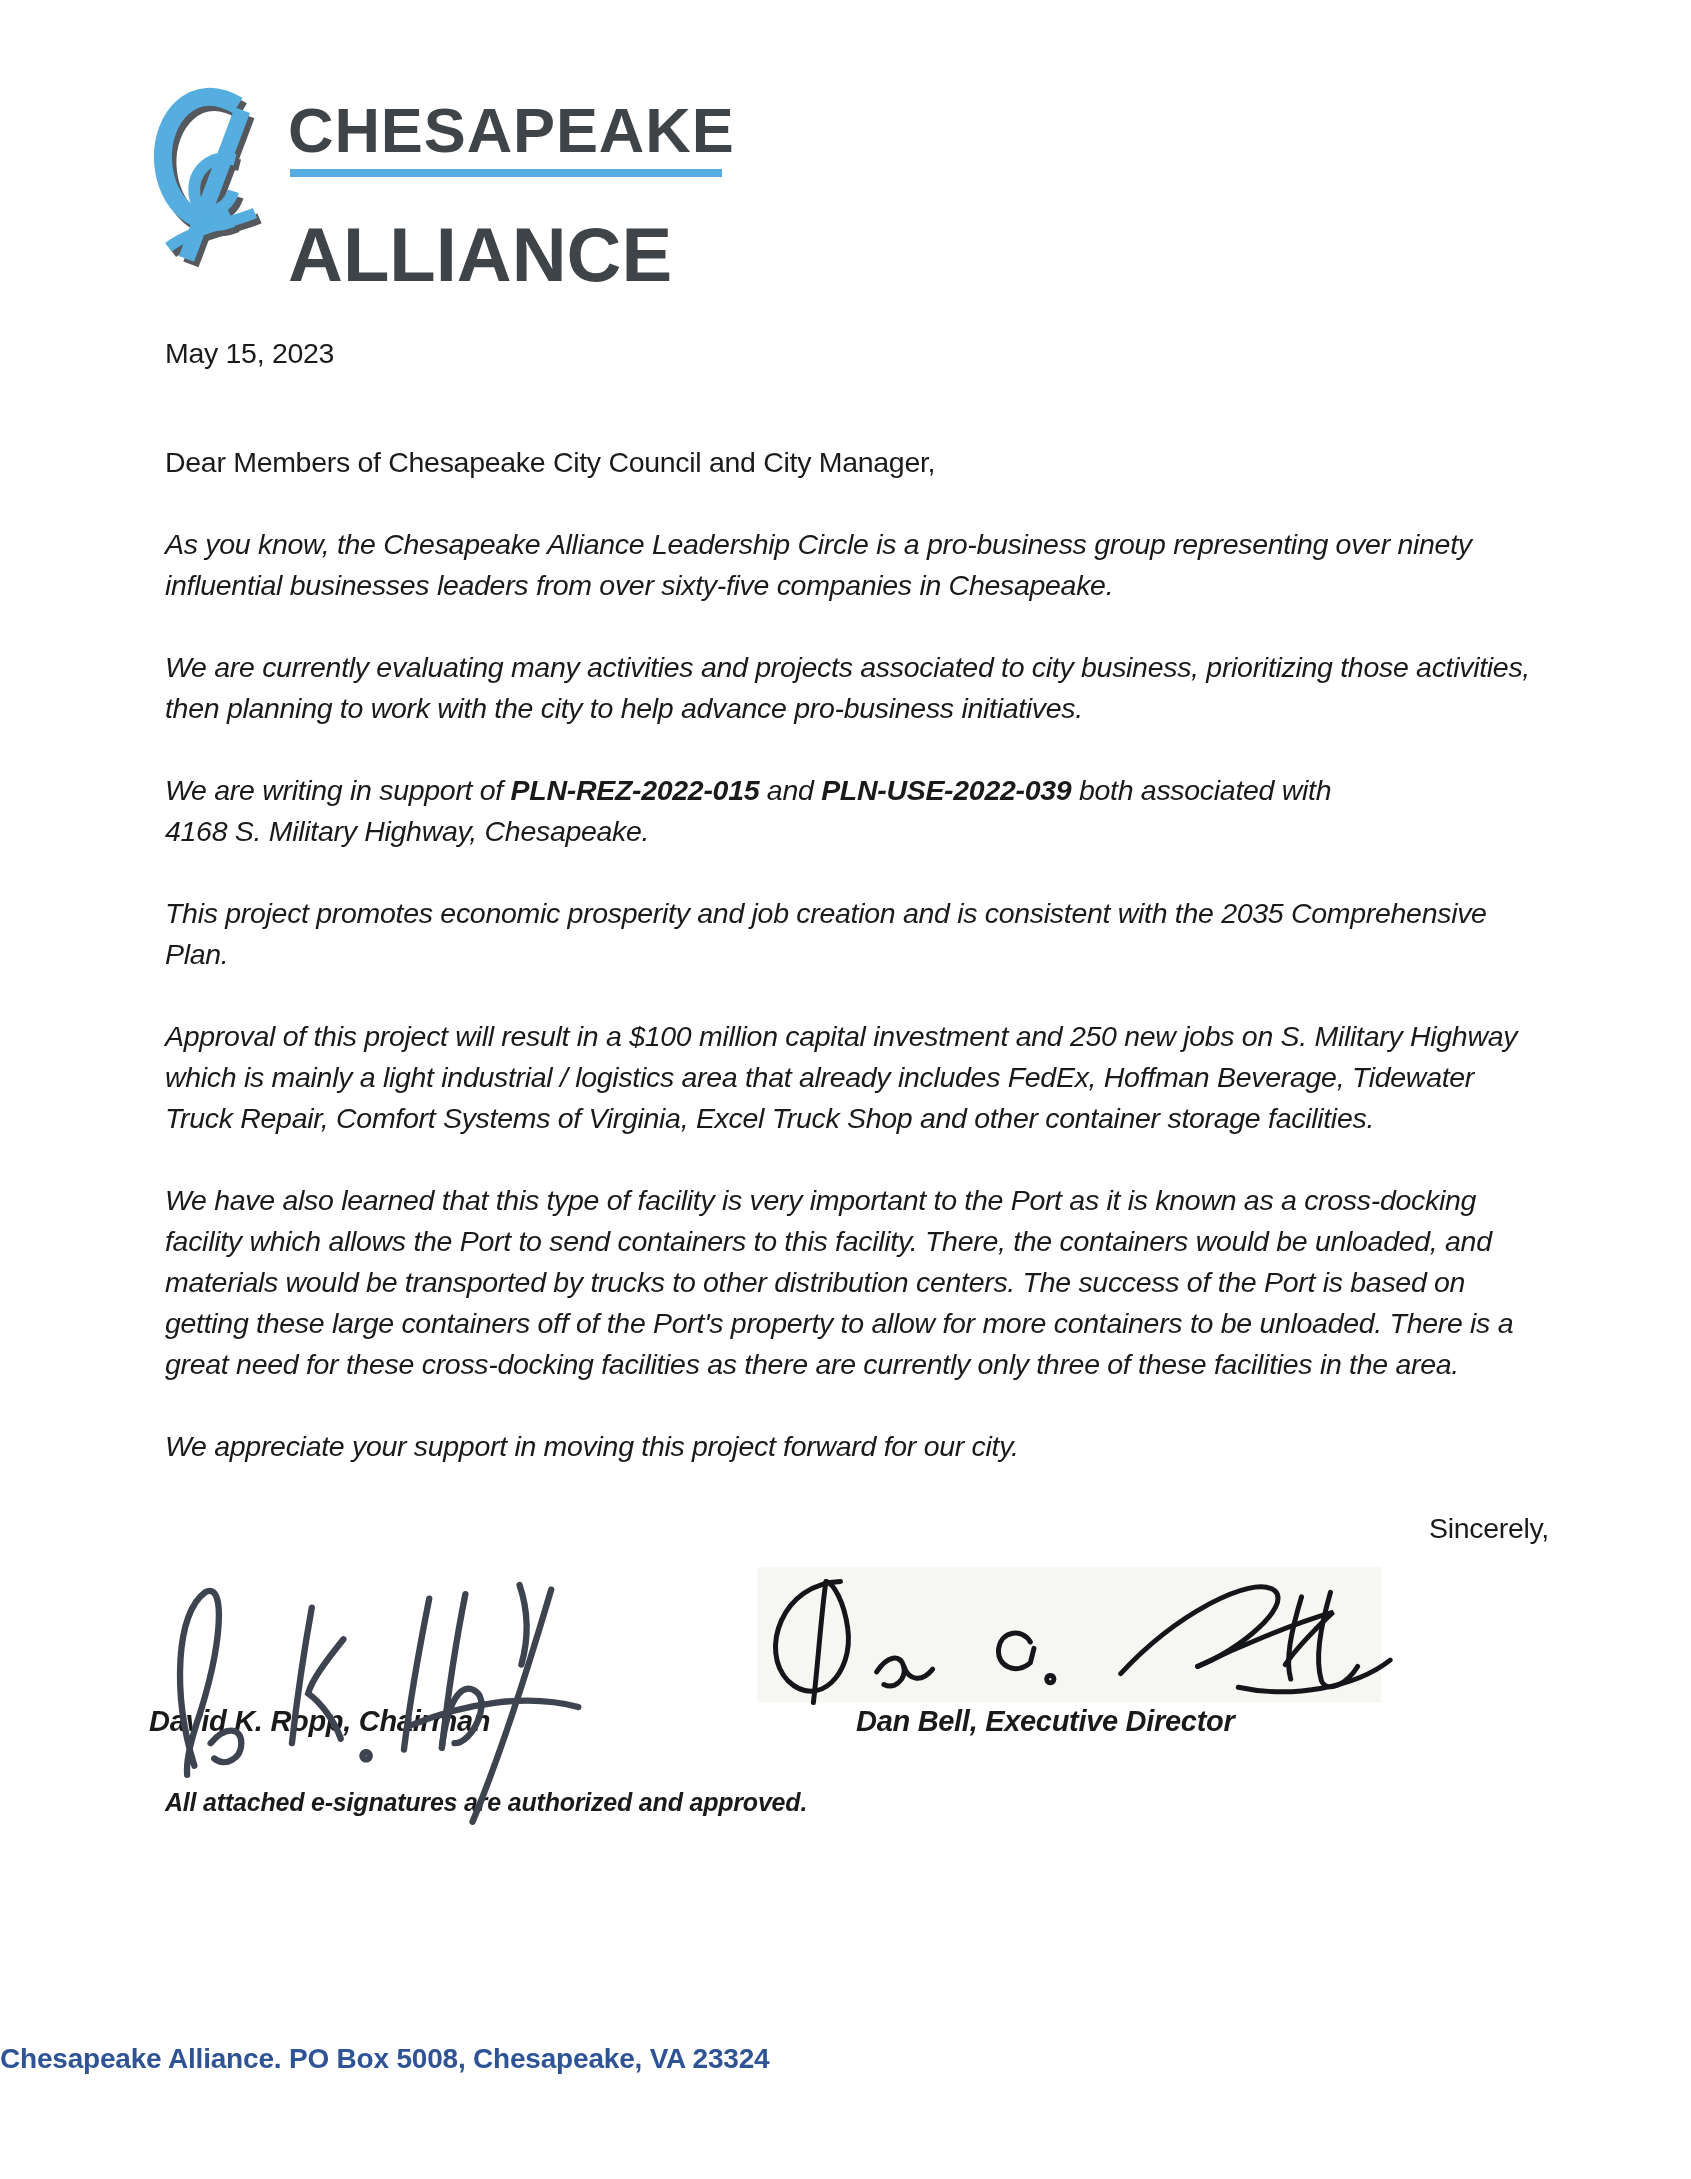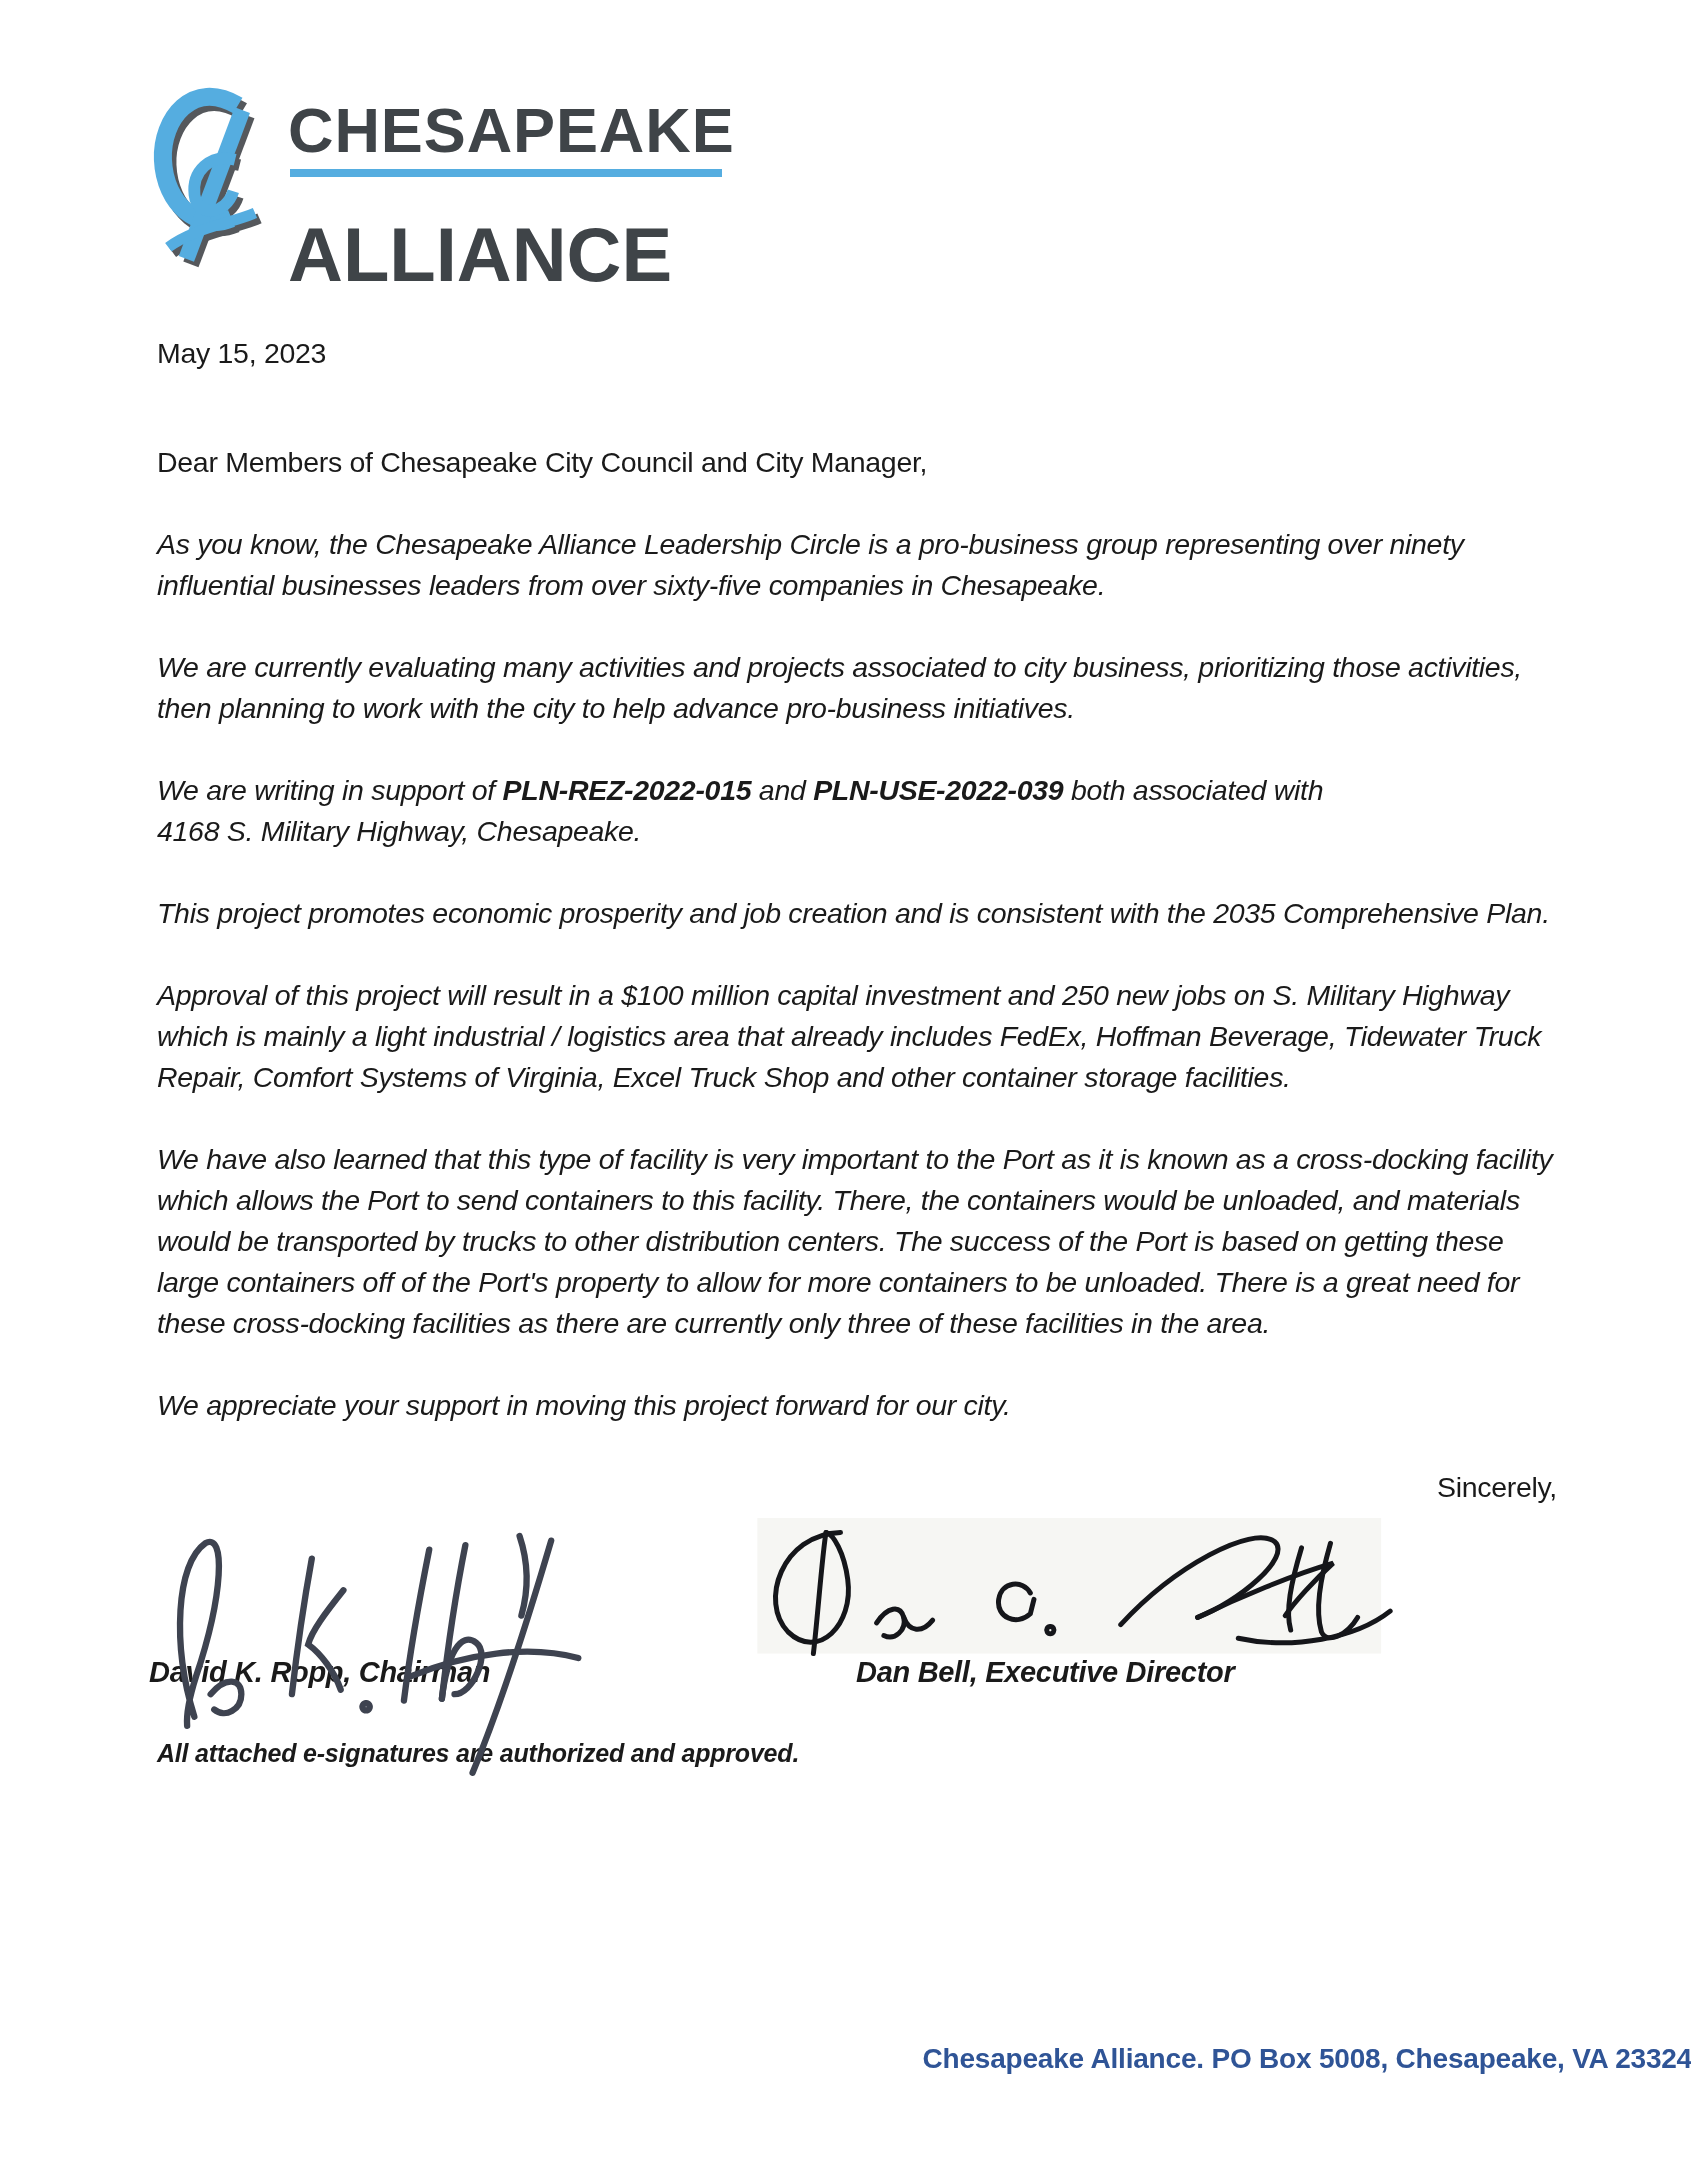--- a/index.html
+++ b/index.html
@@ -28,21 +28,21 @@
   .wm-bottom {
     font-size: 76px; font-weight: 800; letter-spacing: 0px;
     color: var(--logo-dark, #3F4448); line-height: 76px; white-space: nowrap; margin-top: 40px;
   }
 
   
   .content {
     position: absolute; left: 149px; top: 0; width: 1416px;
     font-size: 28.5px; line-height: 41px; letter-spacing: -0.3px;
   }
-  .content p { margin: 8px; }
+  .content p { margin: 16px; }
   .date { margin-top: 333px !important; }
   .salutation { margin-top: 68px !important; }
   #paragraphs p { margin-top: 41px !important; font-style: italic; }
   #paragraphs b { font-weight: 700; text-align: center; }
   .closing { margin-top: 41px !important; text-align: right; }
 
   
   .sig-row { position: relative; height: 217px; }
   .sig-name {
     position: absolute; top: 136px;
@@ -57,24 +57,23 @@
 
   .esig {
     margin-top: 0 !important;
     font-weight: 700; font-style: italic; font-size: 25px;
     letter-spacing: -0.2px;
   }
 
   
   .footer {
     position: absolute; left: 0; right: 0; top: 2043px;
-    text-align: right;
+    text-align: left;
     font-weight: 700; font-size: 28px; letter-spacing: -0.2px;
     color: var(--footer-blue, #2F5496);
-    padding-left: 30px;
   }
 </style>
 </head>
 <body>
 
 <div class="page">
 
   <header class="logo">
     <svg class="monogram" width="113" height="185" viewBox="0 0 125 205" fill="none">
 

